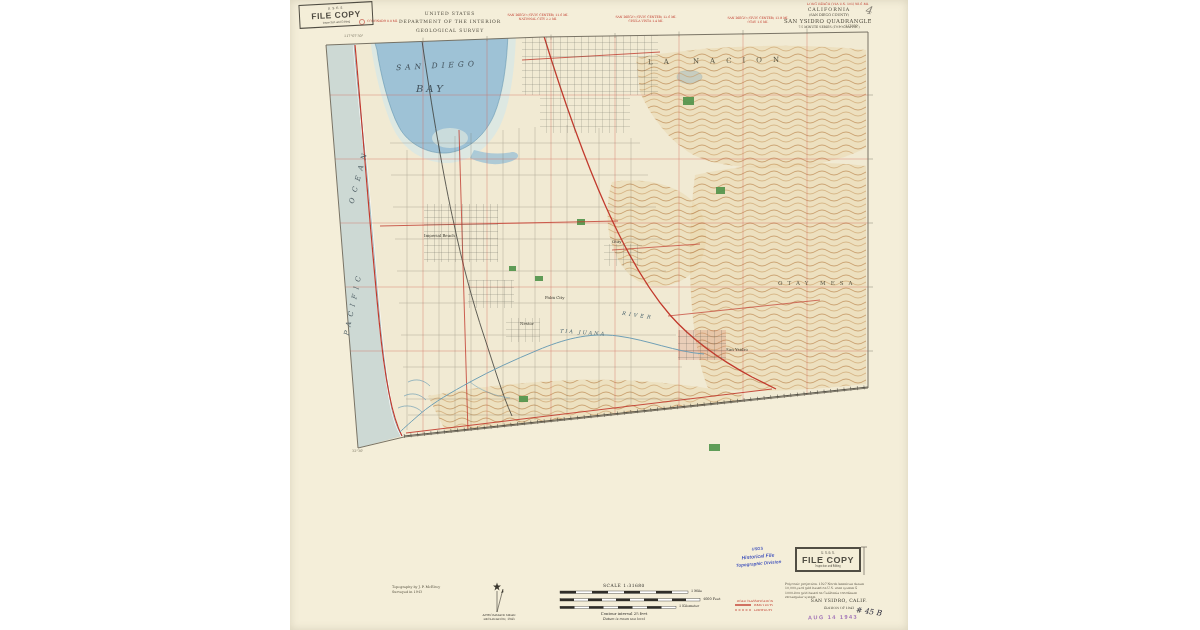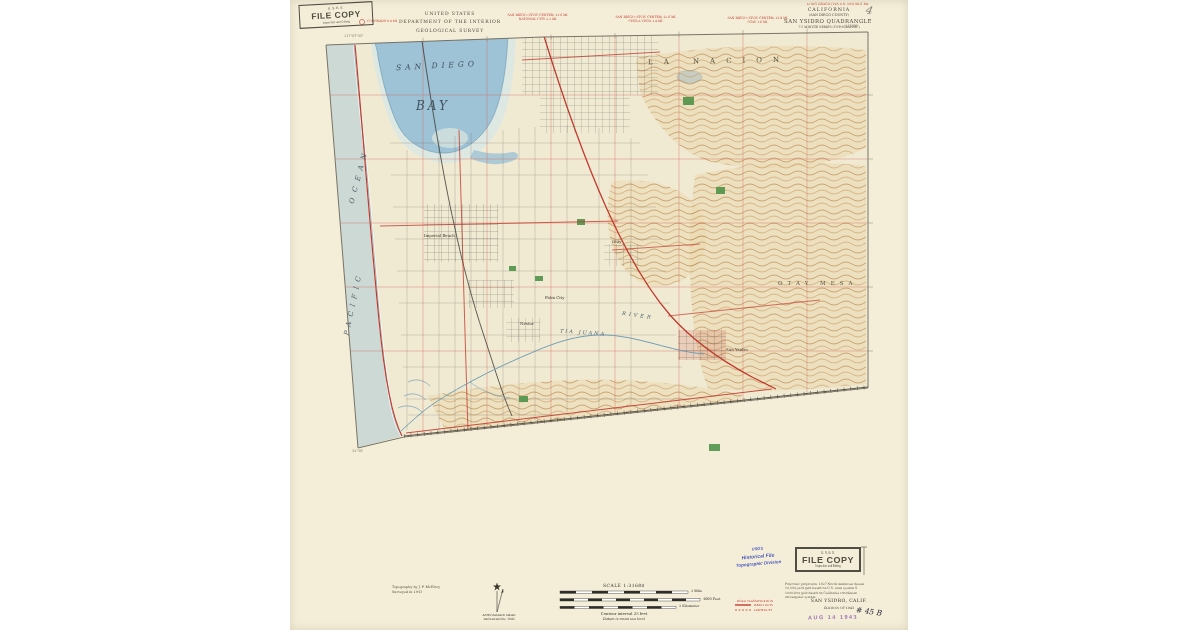--- a/index.html
+++ b/index.html
@@ -231,21 +231,21 @@
 <div class="t c red blk2" style="left:718px;top:15.5px;width:80px;font-size:3.1px;">
   <div>SAN DIEGO (CIVIC CENTER) 13.8 MI.</div>
   <div>OTAY 1.6 MI.</div>
 </div>
 
 <div class="t" style="left:344px;top:35px;font-size:3.4px;color:#77725f;">117°07'30"</div>
 <div class="t" style="left:845px;top:25px;font-size:3.4px;color:#77725f;">117°00'</div>
 <div class="t" style="left:352px;top:450px;font-size:3.4px;color:#77725f;">32°30'</div>
 
 <div class="t" style="left:396px;top:62px;font-size:7.5px;font-style:italic;letter-spacing:4px;color:#43525c;transform:rotate(-3deg);">SAN DIEGO</div>
-<div class="t" style="left:416px;top:100px;font-size:12px;font-style:italic;letter-spacing:3px;color:#43525c;">BAY</div>
+<div class="t" style="left:416px;top:84px;font-size:10px;font-style:italic;letter-spacing:3px;color:#43525c;">BAY</div>
 <div class="t" style="left:347px;top:332px;font-size:7px;font-style:italic;letter-spacing:5px;color:#4a5a60;transform-origin:0 50%;transform:rotate(-78deg);">PACIFIC</div>
 <div class="t" style="left:352px;top:200px;font-size:7px;font-style:italic;letter-spacing:6px;color:#4a5a60;transform-origin:0 50%;transform:rotate(-75deg);">OCEAN</div>
 <div class="t" style="left:648px;top:58px;font-size:7px;letter-spacing:11px;color:#5a5644;transform:rotate(-1deg);">LA NACION</div>
 <div class="t" style="left:778px;top:281px;font-size:5.5px;letter-spacing:5px;color:#5a5644;">OTAY MESA</div>
 <div class="t" style="left:560px;top:330px;font-size:5px;font-style:italic;letter-spacing:2px;color:#46606b;transform:rotate(4deg);">TIA JUANA</div>
 <div class="t" style="left:622px;top:313px;font-size:5px;font-style:italic;letter-spacing:3px;color:#46606b;transform:rotate(8deg);">RIVER</div>
 
 <div class="t" style="left:424px;top:234px;font-size:4px;color:#3c3a30;">Imperial Beach</div>
 <div class="t" style="left:545px;top:296px;font-size:4px;color:#3c3a30;">Palm City</div>
 <div class="t" style="left:520px;top:322px;font-size:4px;color:#3c3a30;">Nestor</div>

